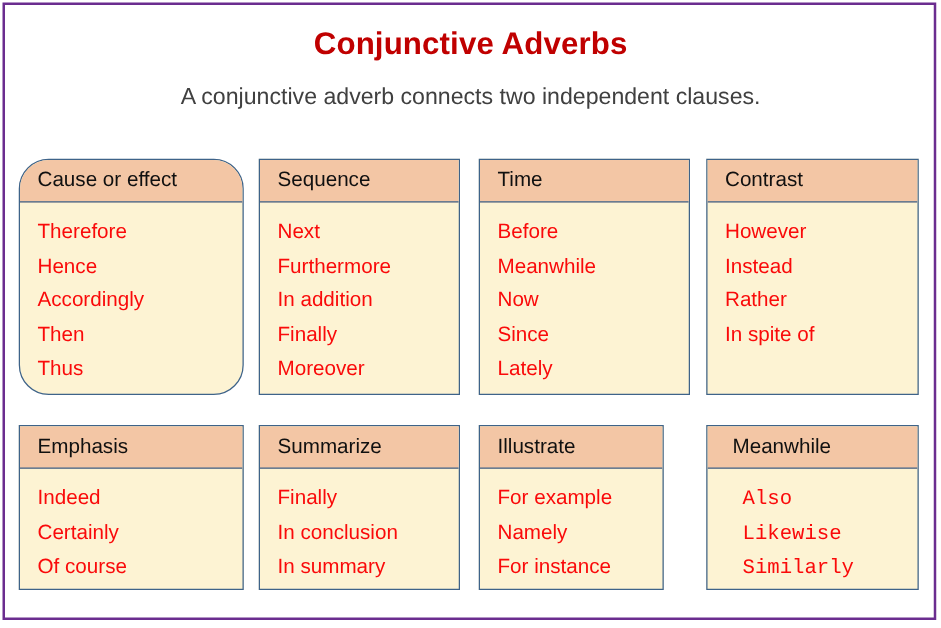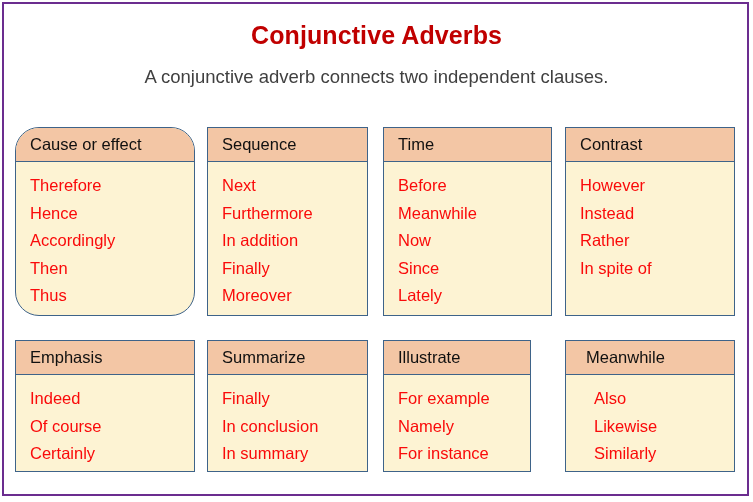--- a/index.html
+++ b/index.html
@@ -89,21 +89,21 @@
     color: #FA0A0A;
     font-size: 16.5px;
     line-height: 27.5px;
     white-space: nowrap;
   }
 
   
   .indent-md > .card-header { }
   .indent-md > .card-body   { padding-left: 14px; }
   .indent-lg > .card-header { padding-left: 20px; }
-  .indent-lg > .card-body   { padding-left: 28px; }
+  .indent-lg > .card-body   { padding-left: 28px; font-family: Liberation Mono, monospace; }
 </style>
 </head>
 <body>
 
 <div id="poster">
 
   <div id="frame"></div>
 
   <div id="header-block">
     <h1 id="page-title">Conjunctive Adverbs</h1>
@@ -150,22 +150,22 @@
       <div class="card-item">Instead</div>
       <div class="card-item">Rather</div>
       <div class="card-item">In spite of</div>
     </div>
   </div>
 
   <div class="card" style="left:15px; top:340px; width:180px; height:132px;">
     <div class="card-header">Emphasis</div>
     <div class="card-body">
       <div class="card-item">Indeed</div>
+      <div class="card-item">Certainly</div>
       <div class="card-item">Of course</div>
-      <div class="card-item">Certainly</div>
     </div>
   </div>
 
   <div class="card" style="left:207px; top:340px; width:161px; height:132px;">
     <div class="card-header">Summarize</div>
     <div class="card-body">
       <div class="card-item">Finally</div>
       <div class="card-item">In conclusion</div>
       <div class="card-item">In summary</div>
     </div>

